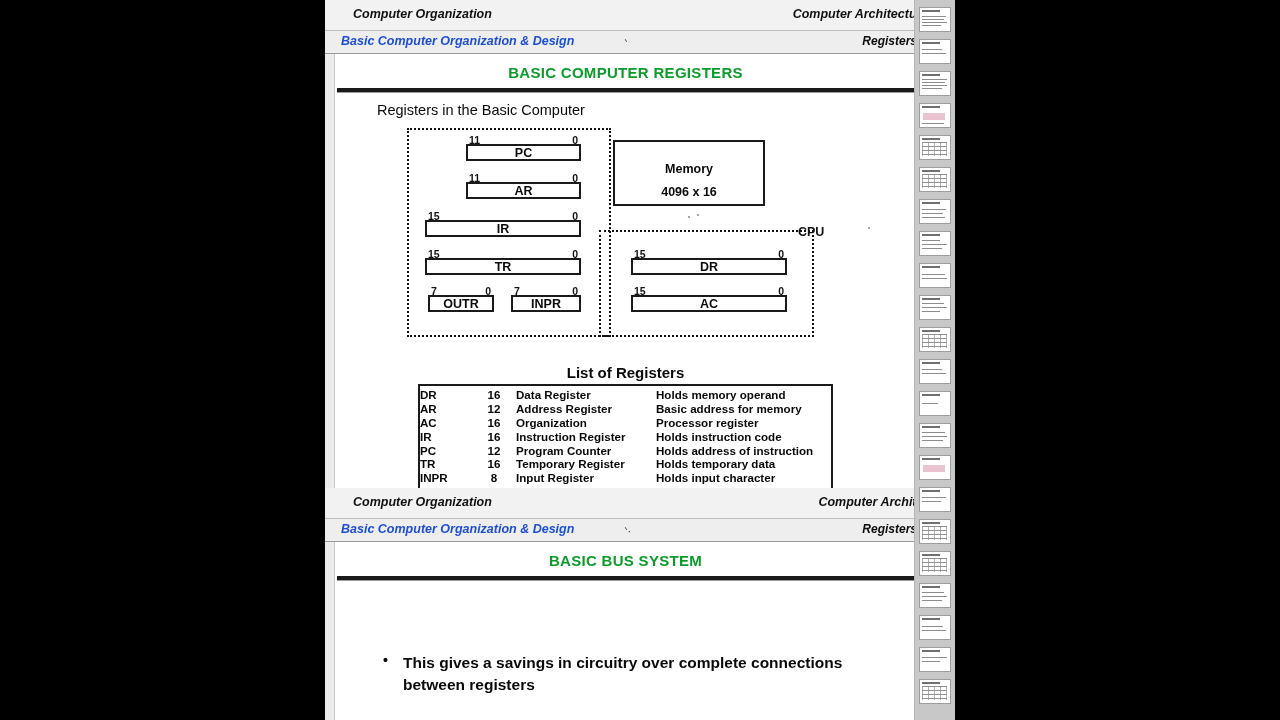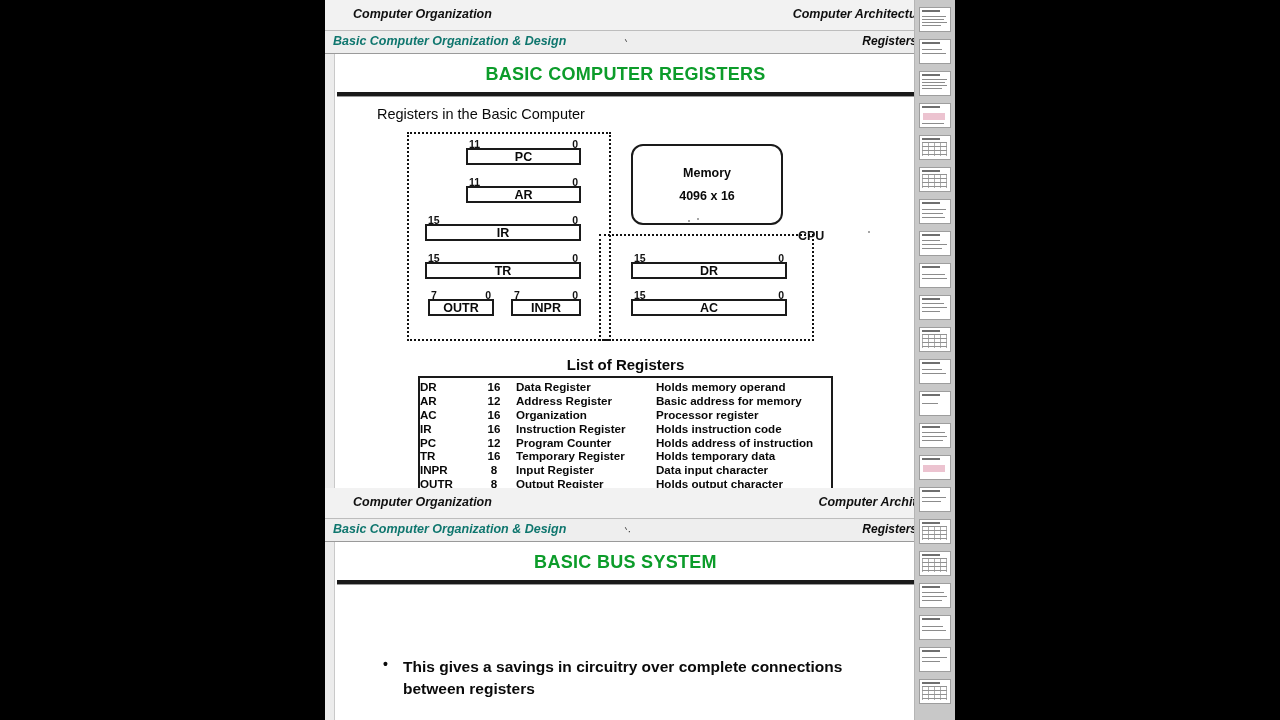--- a/index.html
+++ b/index.html
@@ -61,26 +61,26 @@
     white-space: nowrap;
   }
   .page-subbar {
     height: 22px;
     background: #eeeeee;
     border-bottom: 1px solid #9a9a9a;
     position: relative;
   }
   .page-subbar .left {
     position: absolute;
-    left: 8px;
+    left: 16px;
     top: 3px;
     font-style: italic;
     font-weight: bold;
     font-size: 12.5px;
-    color: #0f766e;
+    color: #1d4ed8;
     white-space: nowrap;
   }
   .page-subbar .right {
     position: absolute;
     right: 0px;
     top: 3px;
     font-style: italic;
     font-weight: bold;
     font-size: 12px;
     color: #0d0d0d;
@@ -100,21 +100,21 @@
     background: #ffffff;
     border: 1px solid #c9c9c9;
     border-top: none;
     box-sizing: border-box;
     overflow: hidden;
   }
   .slide-title {
     text-align: center;
     color: #0c9c2a;
     font-weight: bold;
-    font-size: 18px;
+    font-size: 15px;
     letter-spacing: 0.3px;
     padding-top: 10px;
     padding-bottom: 7px;
     white-space: nowrap;
   }
   .title-rule {
     height: 4px;
     background: #1a1a1a;
     margin: 0 2px 0 2px;
     box-shadow: 0 1px 0 #999;
@@ -187,21 +187,21 @@
     background: #888;
     border-radius: 50%;
   }
 
   
   .lor-title {
     text-align: center;
     font-weight: bold;
     font-size: 15px;
     color: #0a0a0a;
-    margin-top: 2px;
+    margin-top: 14px;
   }
   .lor-wrap {
     margin: 3px auto 0 auto;
     width: 415px;
     border: 2.5px solid #1a1a1a;
     background: #fff;
     padding: 2px 0 2px 0;
     box-sizing: border-box;
   }
   table.lor {
@@ -377,21 +377,21 @@
             <span class="bitR">0</span>
             <span>DR</span>
           </div>
 
           <div class="reg" style="left:296px;top:173px;width:156px;">
             <span class="bitL">15</span>
             <span class="bitR">0</span>
             <span>AC</span>
           </div>
 
-          <div class="memblock" style="left:296px;top:18px;width:152px;height:81px;border-radius:12px;">
+          <div class="memblock" style="left:278px;top:18px;width:152px;height:66px;">
             <div class="l1">Memory</div>
             <div class="l2">4096 x 16</div>
           </div>
 
           <div class="cpu-label" style="left:463px;top:103px;">CPU</div>
 
           <div class="speckdot" style="left:353px;top:94px;"></div>
           <div class="speckdot" style="left:362px;top:92px;"></div>
           <div class="speckdot" style="left:533px;top:105px;"></div>
         </div>
@@ -434,21 +434,21 @@
               <tr>
                 <td class="c-sym">TR</td>
                 <td class="c-bits">16</td>
                 <td class="c-name">Temporary Register</td>
                 <td class="c-desc">Holds temporary data</td>
               </tr>
               <tr>
                 <td class="c-sym">INPR</td>
                 <td class="c-bits">8</td>
                 <td class="c-name">Input Register</td>
-                <td class="c-desc">Data input character</td>
+                <td class="c-desc">Holds input character</td>
               </tr>
               <tr>
                 <td class="c-sym">OUTR</td>
                 <td class="c-bits">8</td>
                 <td class="c-name">Output Register</td>
                 <td class="c-desc">Holds output character</td>
               </tr>
             </tbody>
           </table>
         </div>

